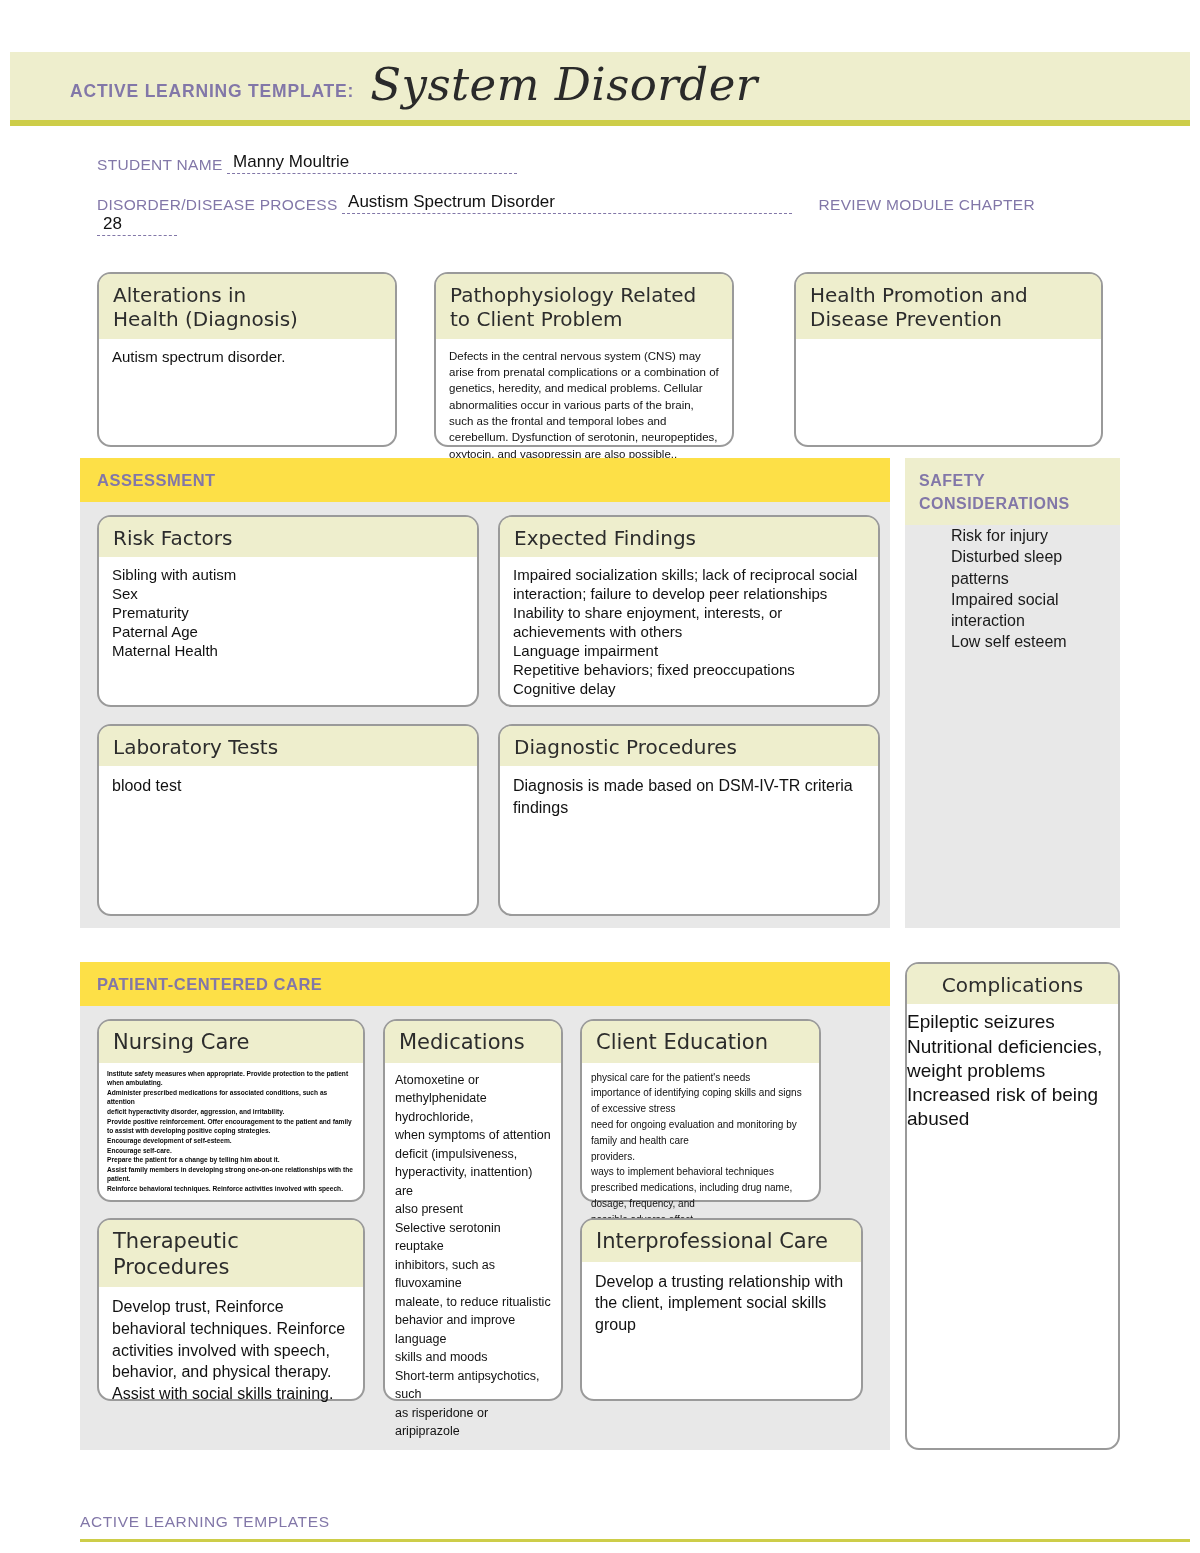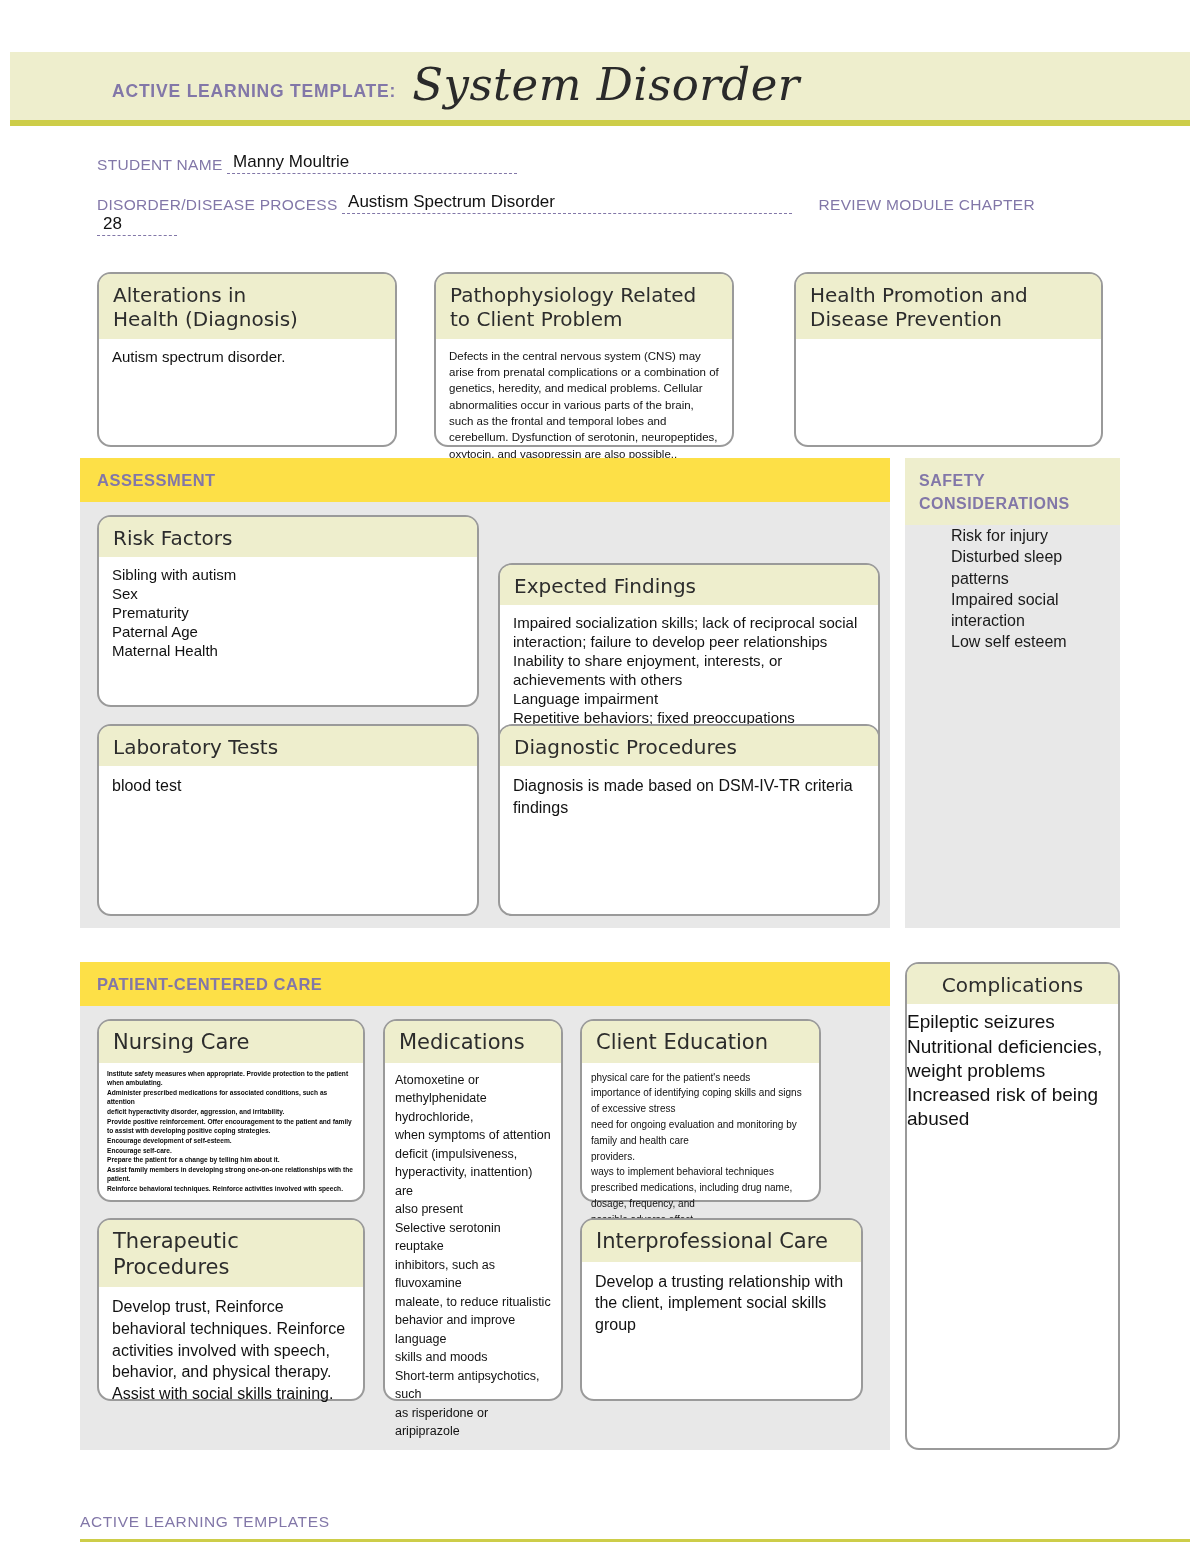--- a/index.html
+++ b/index.html
@@ -13,21 +13,21 @@
     overflow:hidden;
   }
 
   
   .header-band {
     position:absolute; left:10px; top:52px; width:1180px; height:68px;
     background:#eeeecd;
   }
   .header-inner {
     position:absolute; left:0; top:0; width:100%; height:100%;
-    display:flex; align-items:center; padding-left:102px;
+    display:flex; align-items:center; padding-left:60px;
   }
   .alt-label {
     font-size:17.5px; font-weight:bold; letter-spacing:0.8px;
     color:#8277a8; text-transform:uppercase;
     position:relative; top:5px;
   }
   .alt-title {
     font-family:"DejaVu Serif", serif;
     font-style:italic; font-size:45px; color:#2a2a2a;
     margin-left:16px; position:relative; top:-2px; letter-spacing:0.5px;
@@ -90,21 +90,21 @@
   }
   .sec-band {
     background:#fde047; height:44px; padding:13px 0 0 17px;
   }
   .sec-title {
     font-size:16.5px; font-weight:bold; color:#8277a8;
     letter-spacing:0.5px; text-transform:uppercase;
   }
 
   .box-risk    { left:17px; top:57px;  width:382px; height:192px; }
-  .box-exp     { left:418px; top:57px; width:382px; height:192px;margin-top:48px; }
+  .box-exp     { left:418px; top:57px; width:382px; height:192px; }
   .box-lab     { left:17px; top:266px; width:382px; height:192px; }
   .box-diag    { left:418px; top:266px;width:382px; height:192px; }
 
   
   .safety-panel {
     position:absolute; left:905px; top:458px; width:215px; height:470px;
     background:#e8e8e8;
   }
   .safety-band {
     background:#eeeecd; height:67px; padding:11px 0 0 14px;

